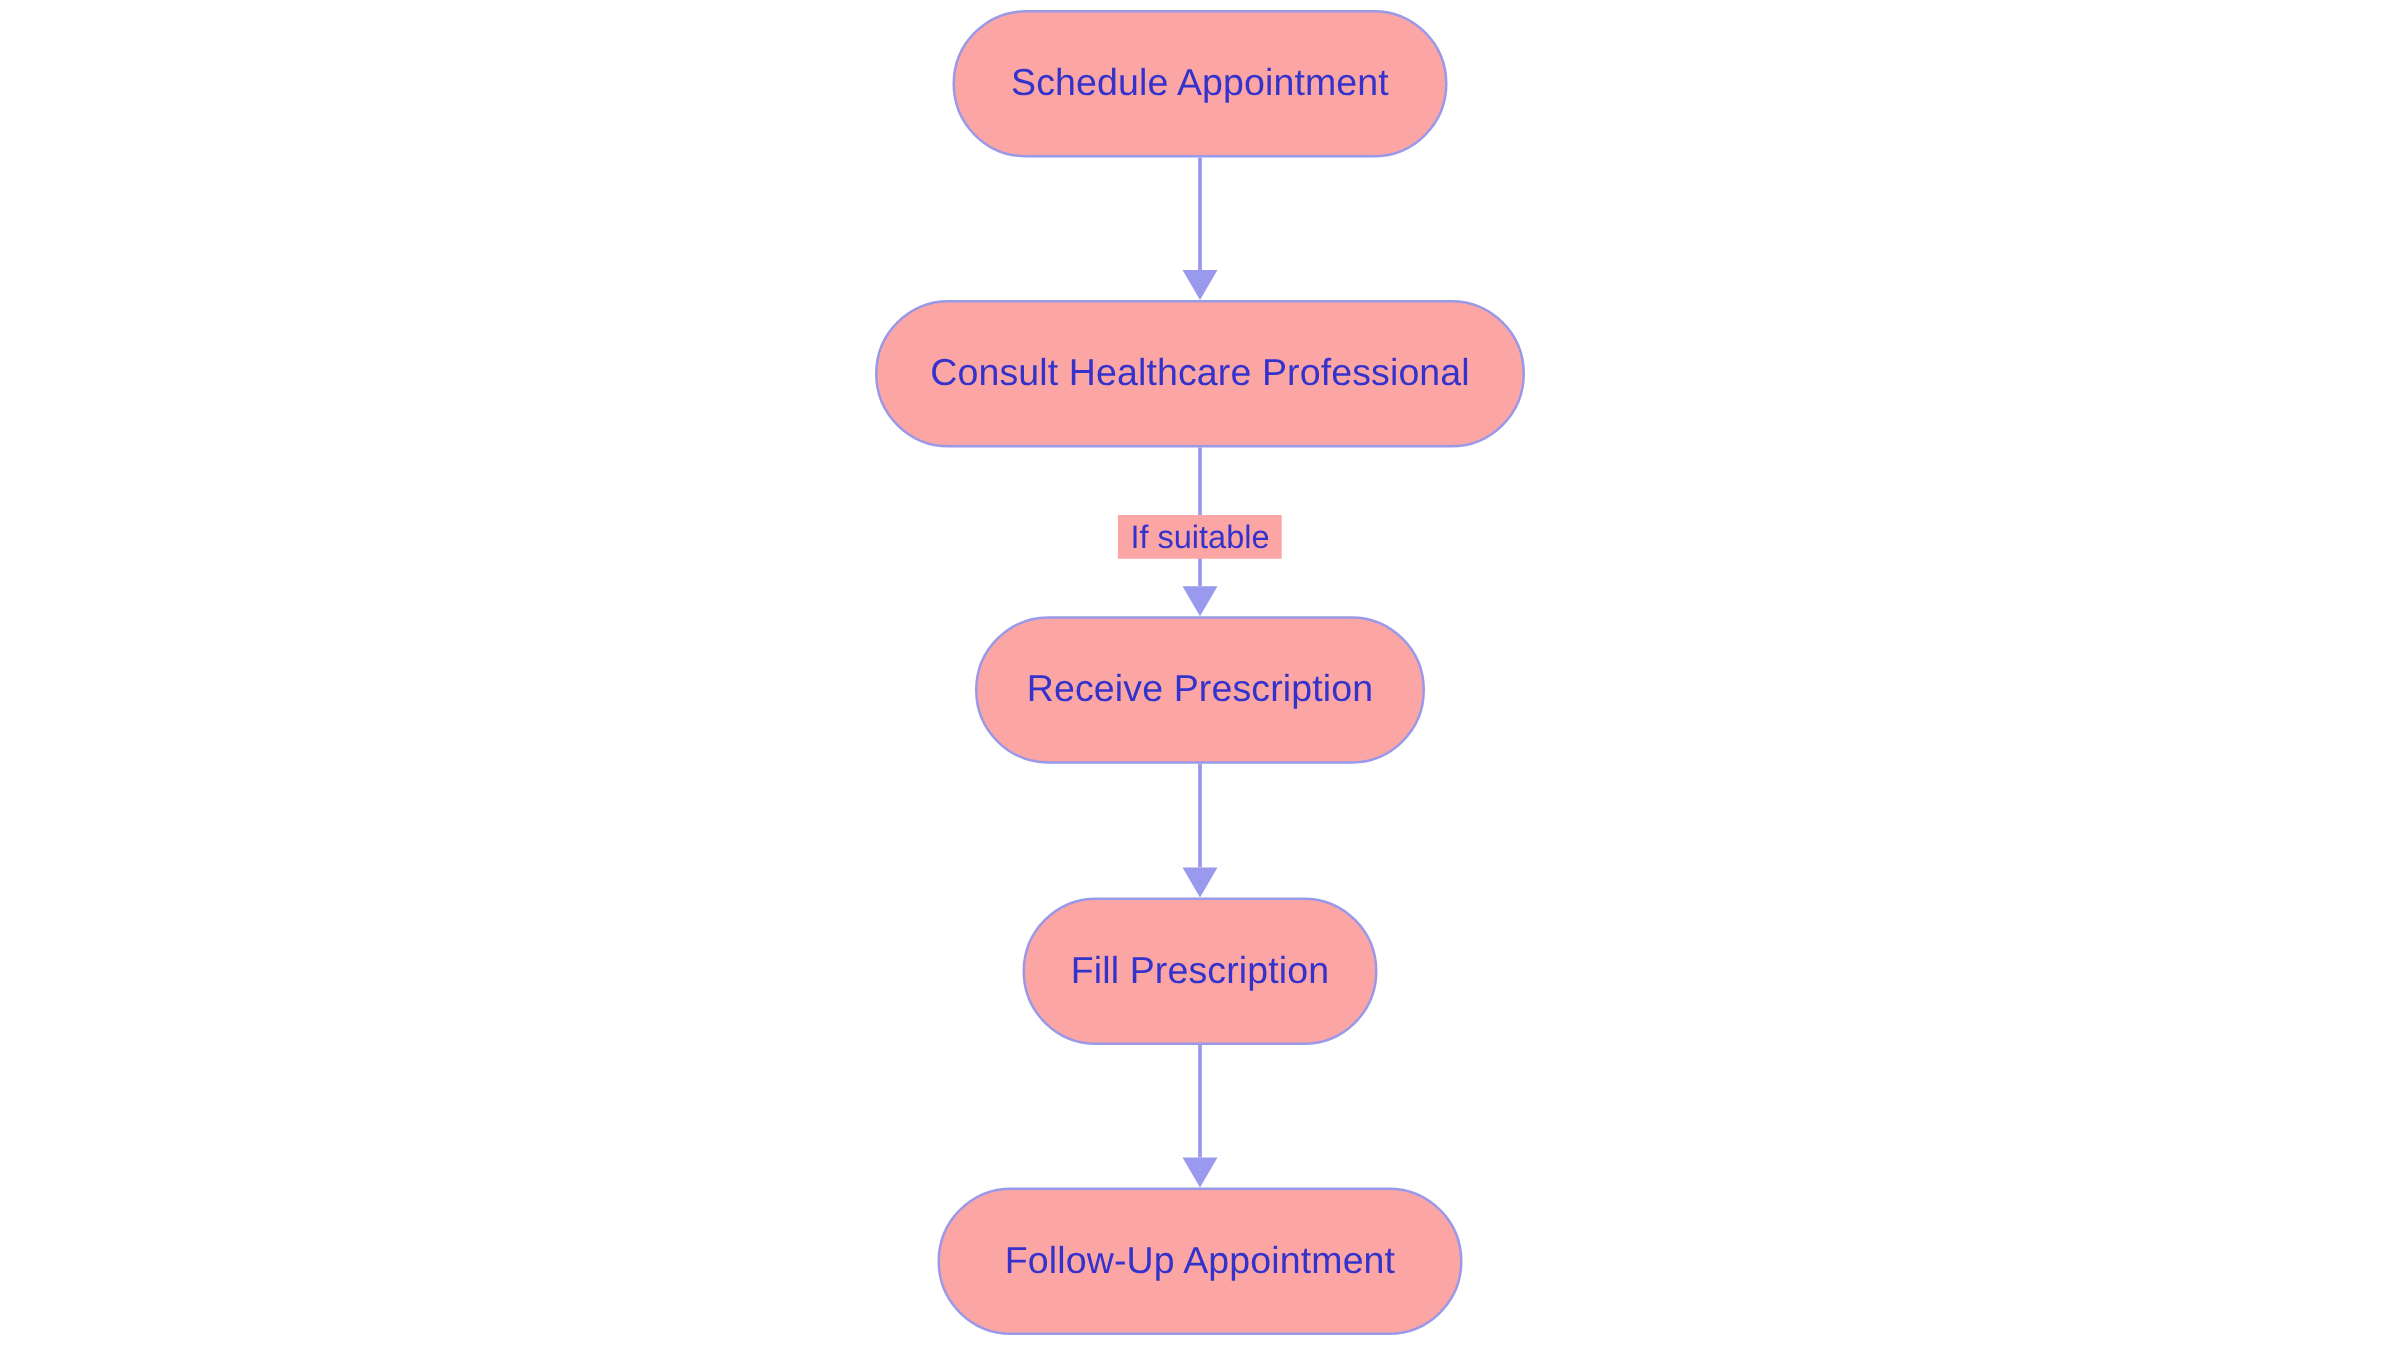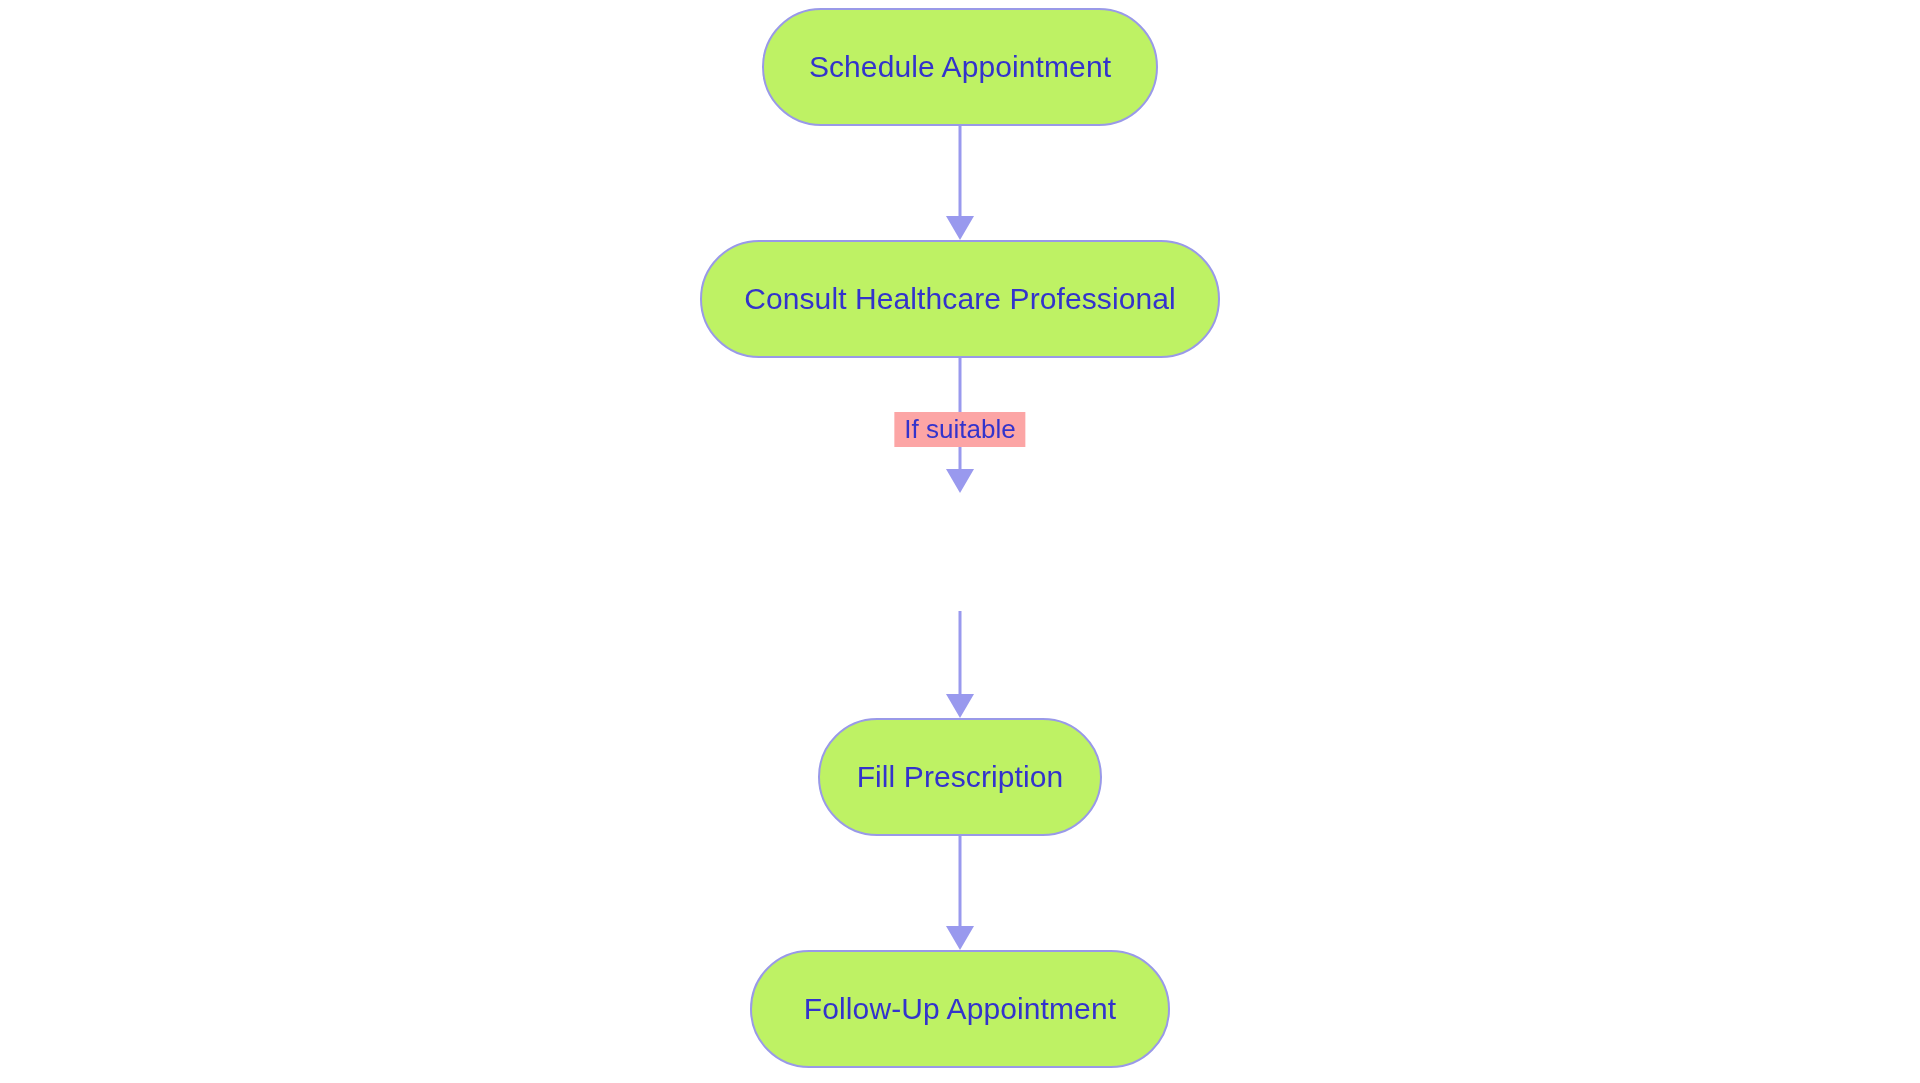--- a/index.html
+++ b/index.html
@@ -21,21 +21,21 @@
     background: #ffffff;
   }
 
   
   .node {
     position: absolute;
     left: 50%;
     transform: translateX(-50%);
     height: 118px;
     box-sizing: border-box;
-    background: #bef264;
+    background: #fca5a5;
     border: 2px solid #9999e8;
     border-radius: 59px;
     display: flex;
     align-items: center;
     justify-content: center;
     padding: 0 30px;
     text-align: center;
   }
   .node-label {
     color: #3333cc;
@@ -128,20 +128,23 @@
   <div class="node node-2">
     <span class="node-label">Consult Healthcare Professional</span>
   </div>
 
   <div class="connector conn-2">
     <div class="line"></div>
     <div class="arrowhead"></div>
   </div>
   <div class="edge-label">If suitable</div>
 
+  <div class="node node-3">
+    <span class="node-label">Receive Prescription</span>
+  </div>
 
   <div class="connector conn-3">
     <div class="line"></div>
     <div class="arrowhead"></div>
   </div>
 
   <div class="node node-4">
     <span class="node-label">Fill Prescription</span>
   </div>
 

